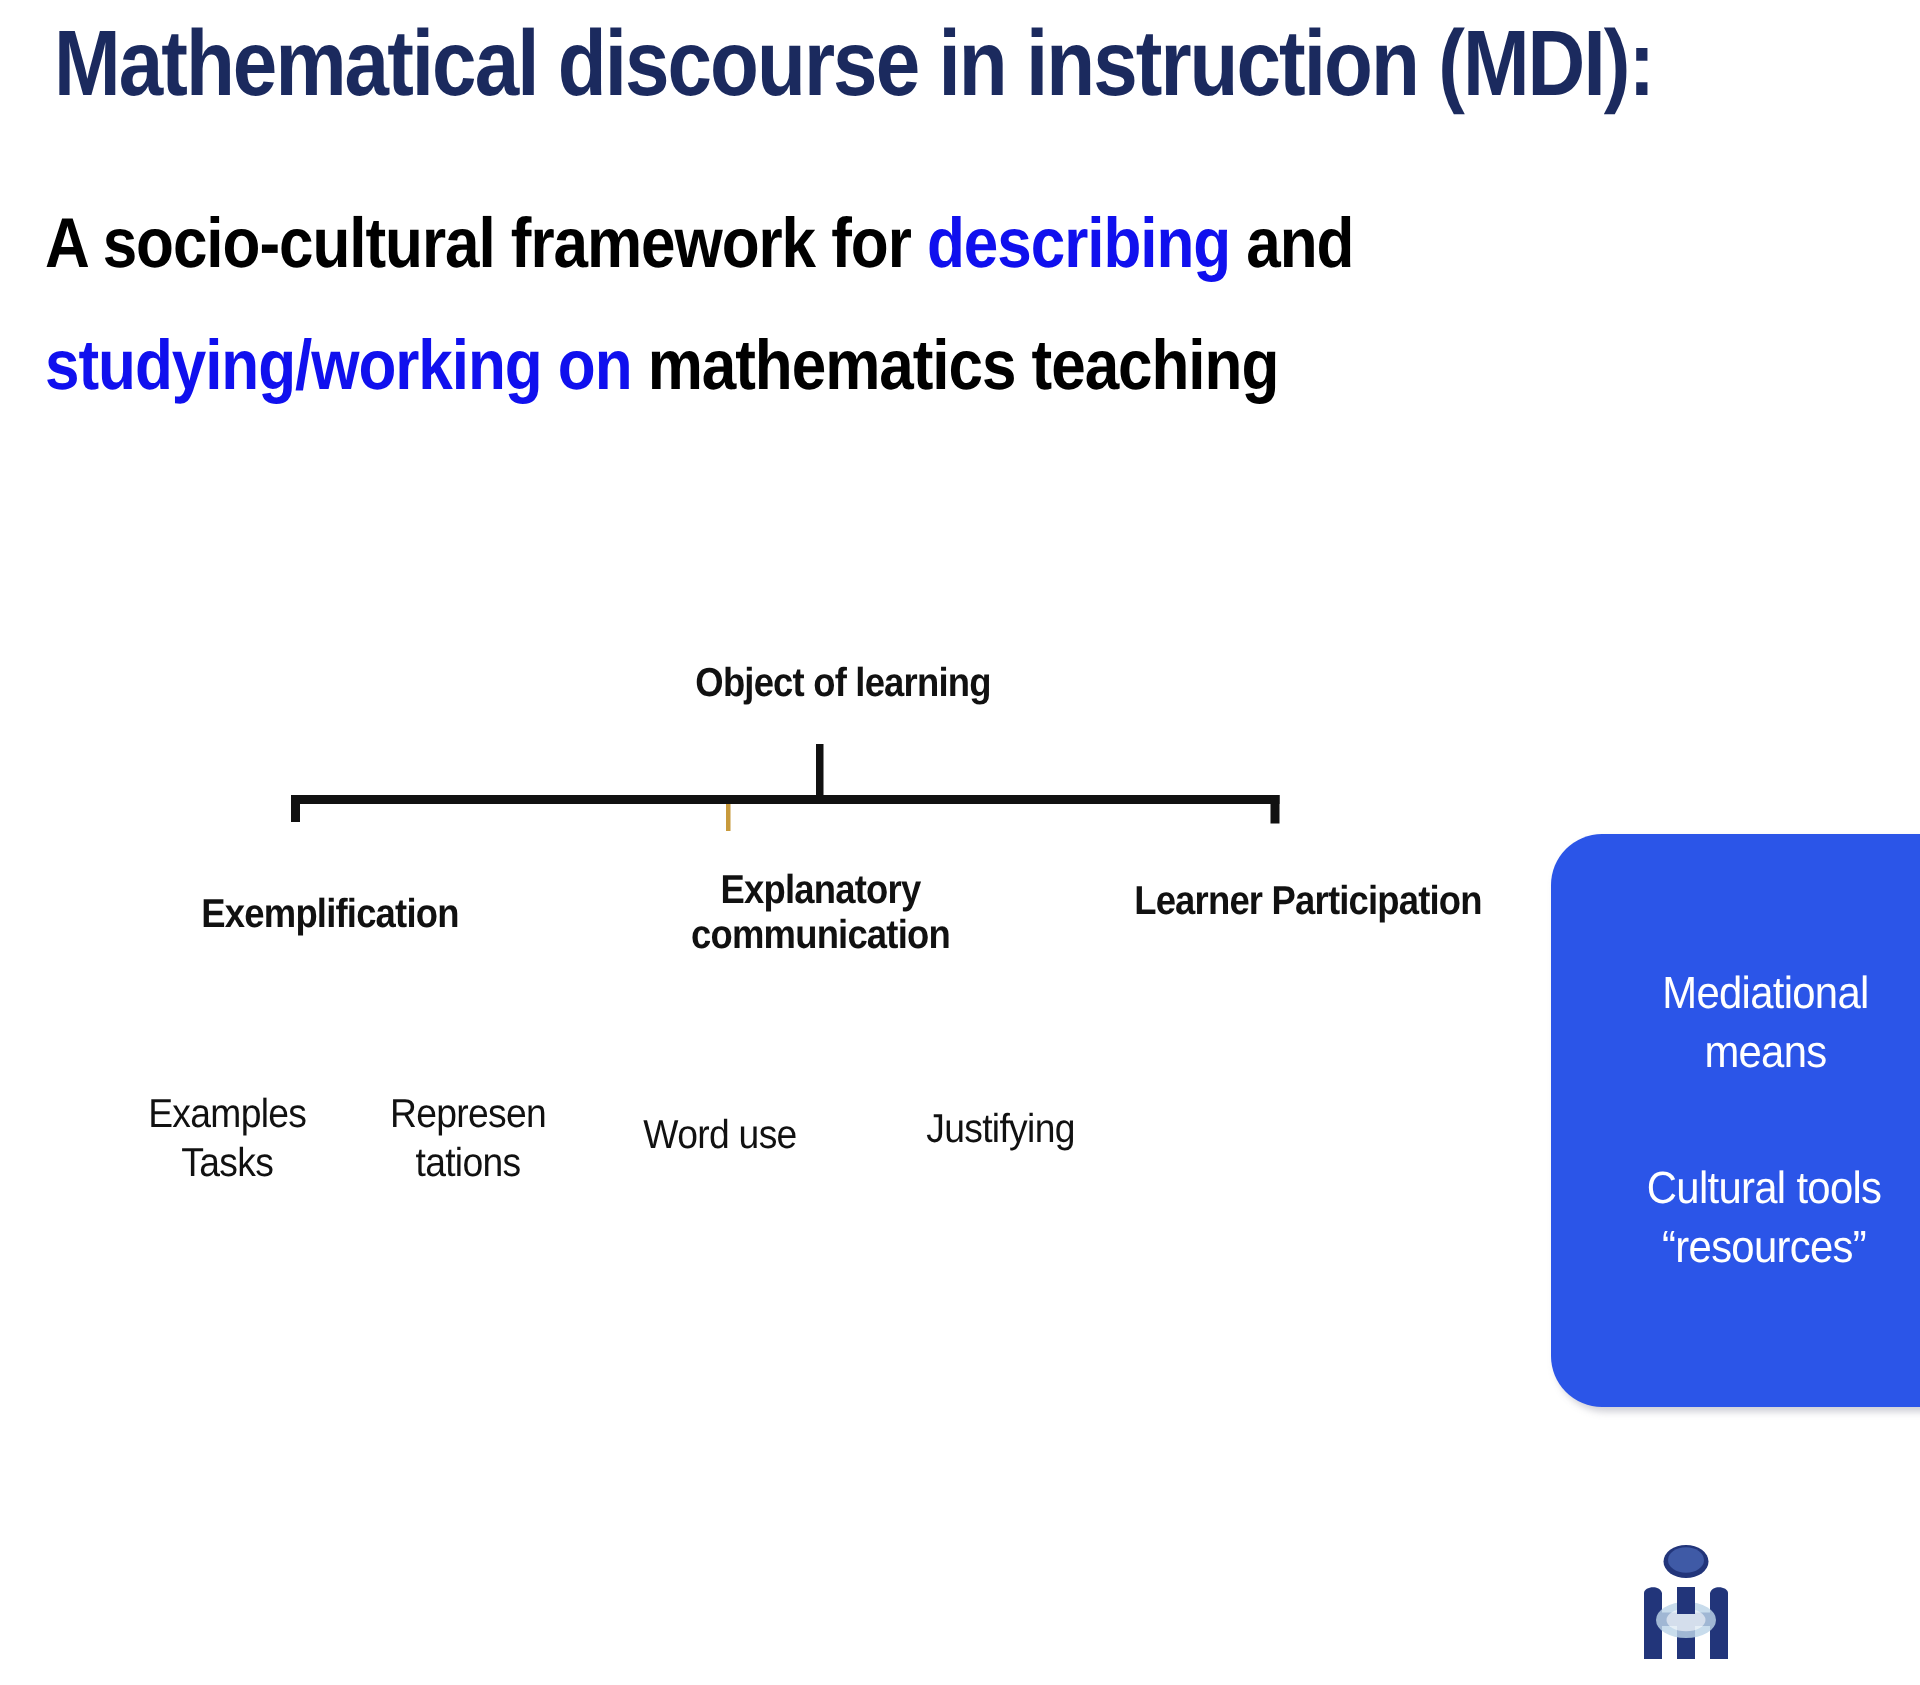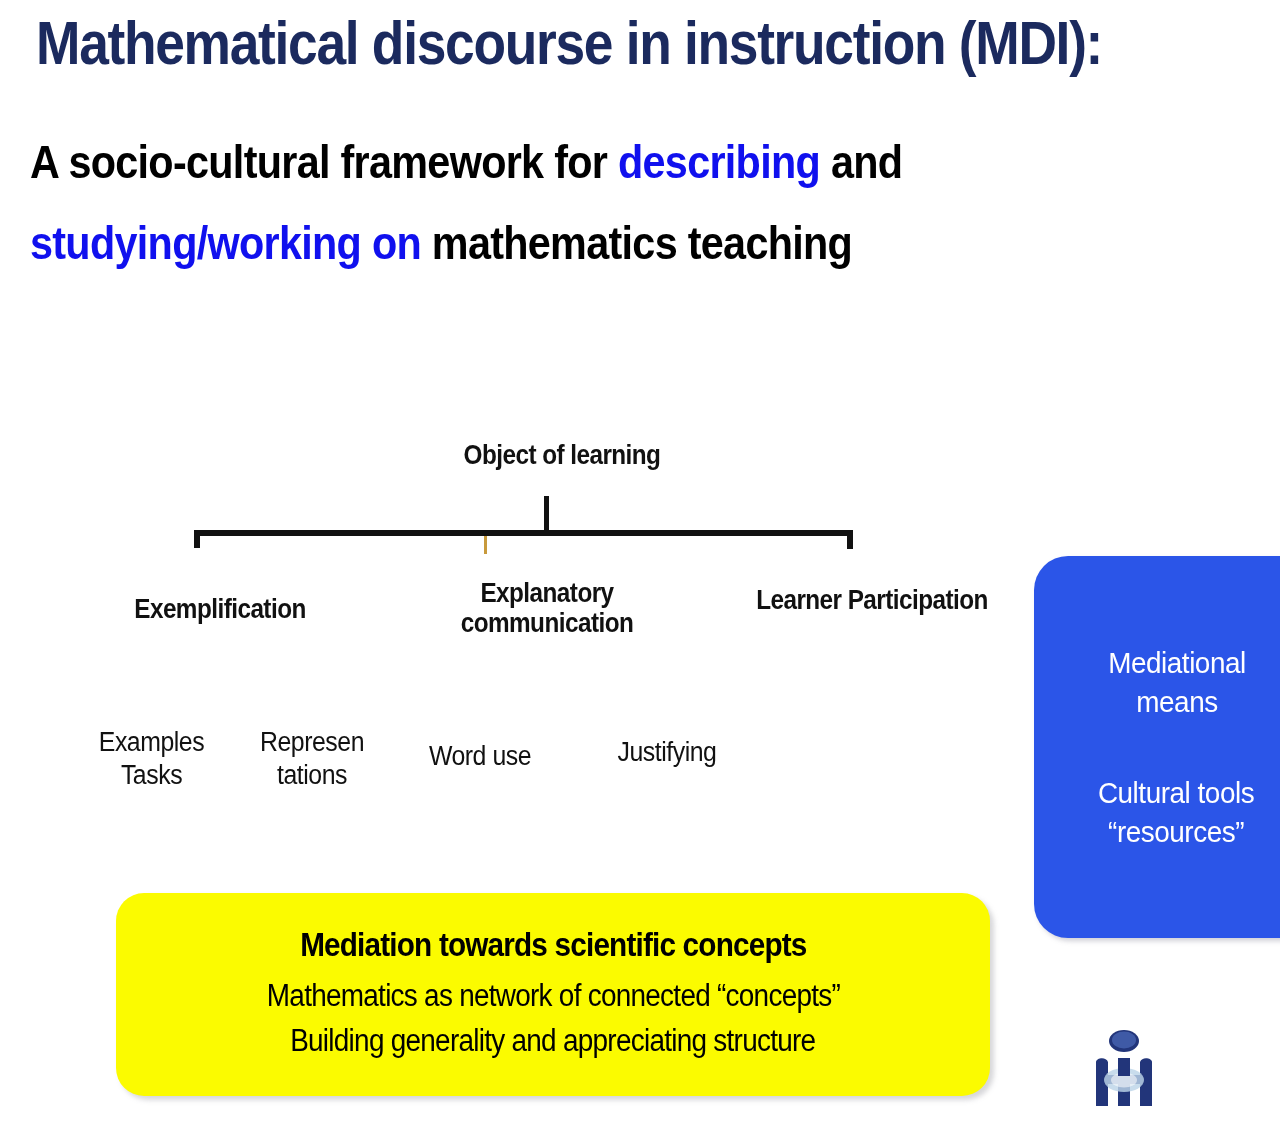--- a/index.html
+++ b/index.html
@@ -294,25 +294,20 @@
   <div class="leaf leaf-4" style="white-space: pre-line;">Justifying</div>
 
   <div class="blue-box">
     <div class="bb-line" style="white-space: pre-line;">Mediational
 means</div>
     <div class="bb-gap"></div>
     <div class="bb-line" style="white-space: pre-line;">Cultural tools
 “resources”</div>
   </div>
 
-  <div class="yellow-box">
-    <div class="yb-head">Mediation towards scientific concepts</div>
-    <div class="yb-line">Mathematics as network of connected “concepts”</div>
-    <div class="yb-line">Building generality and appreciating structure</div>
-  </div>
 
   <div class="logo">
     <svg width="80" height="82" viewBox="0 0 80 82">
       <ellipse cx="40" cy="13" rx="15" ry="11" fill="#22357a"></ellipse>
       <ellipse cx="40" cy="12" rx="12" ry="8.5" fill="#3f5aa6"></ellipse>
       <path d="M12 34 C12 30 22 28 24 34 L24 78 L12 78 Z" fill="#22357a"></path>
       <path d="M68 34 C68 30 58 28 56 34 L56 78 L68 78 Z" fill="#22357a"></path>
       <rect x="34" y="30" width="12" height="48" fill="#22357a"></rect>
       <rect x="24" y="47" width="32" height="9" fill="#22357a"></rect>
       <ellipse cx="40" cy="52" rx="20" ry="12" fill="#bcd4e8" opacity="0.82"></ellipse>

